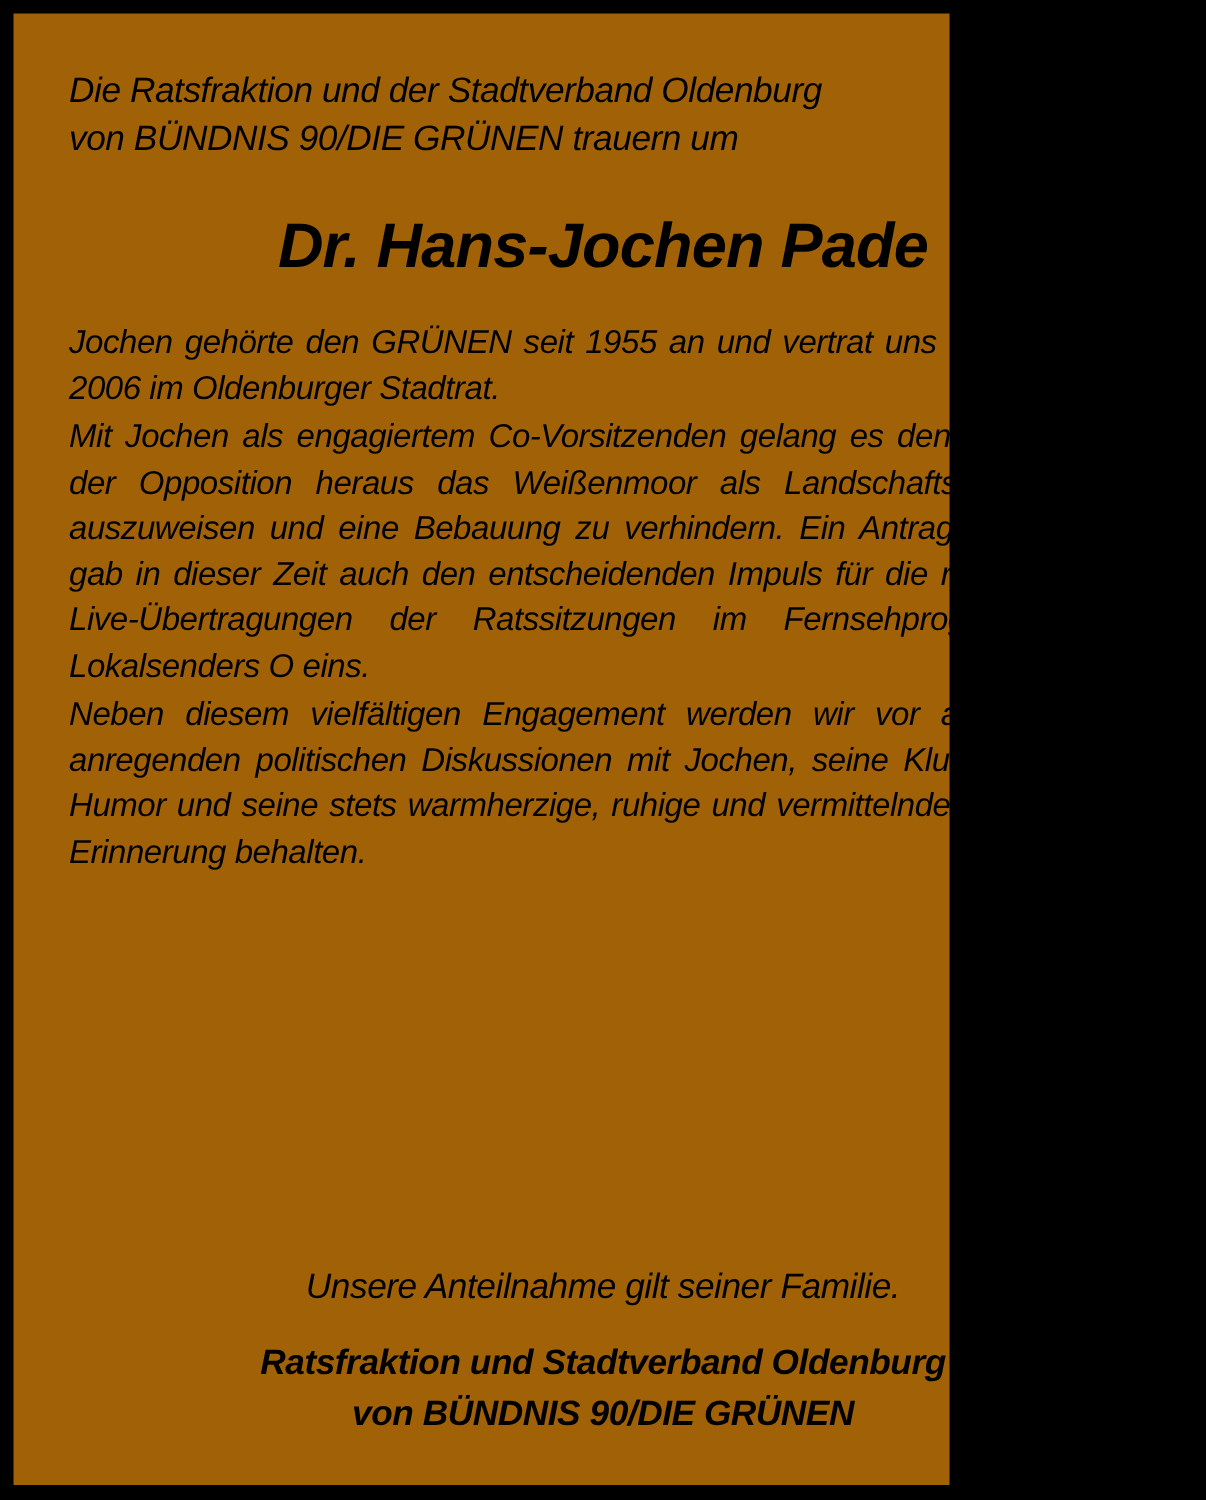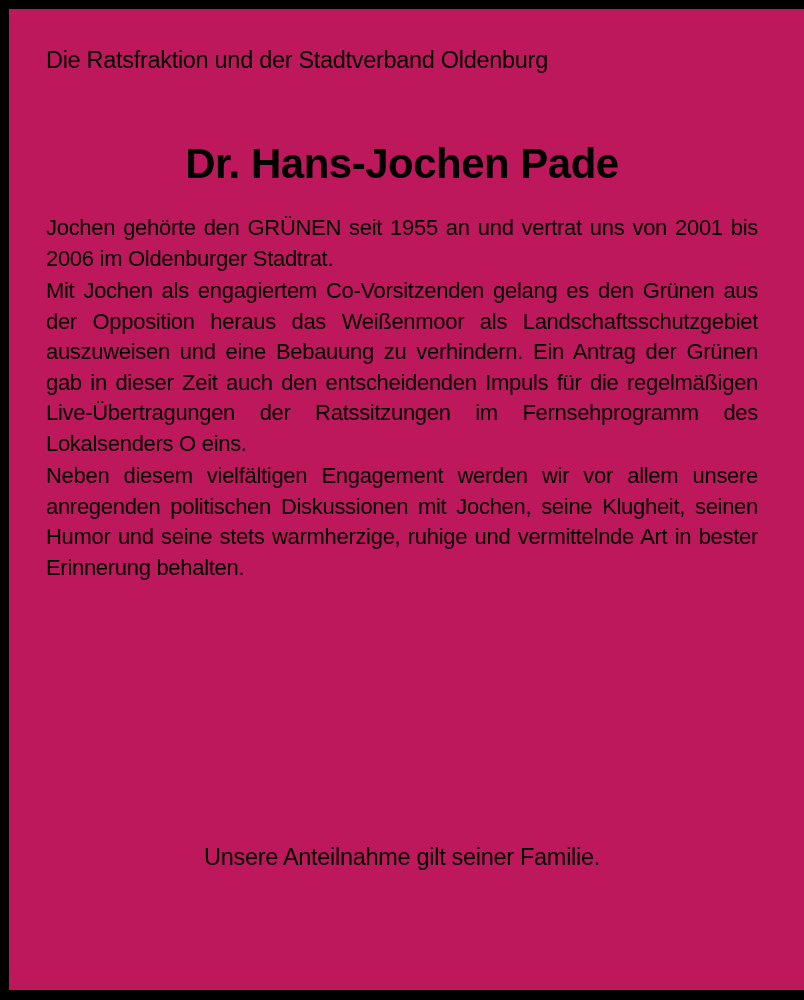--- a/index.html
+++ b/index.html
@@ -1,19 +1,19 @@
 <!DOCTYPE html>
 <html><head>
 <meta charset="utf-8">
 <style>
   html, body { margin: 0; padding: 0; background: #000; }
   body { width: 804px; height: 1000px; position: relative; overflow: hidden; }
   .frame {
-    position: absolute; left: 9px; top: 9px; width: 796px; height: 981px;
-    background: #be185d; box-sizing: border-box;
+    position: absolute; left: 9px; top: 9px; width: 624px; height: 981px;
+    background: #a16207; box-sizing: border-box; font-style: italic;
   }
   .content {
     position: absolute; left: 37px; width: 712px;
     font-family: "Liberation Sans", sans-serif; color: #000;
   }
   .intro { top: 35px; font-size: 23.5px; line-height: 32px; letter-spacing: -0.3px; }
   .name {
     top: 130px; left: 0; width: 786px; text-align: center;
     font-size: 42px; font-weight: bold; line-height: 50px; letter-spacing: -0.5px;
   }
@@ -25,25 +25,30 @@
     font-size: 23.5px; font-weight: bold; line-height: 34px; letter-spacing: -0.3px;
   }
   .line { display: block; }
 </style>
 </head>
 <body>
 
 <div class="frame">
   <div class="content intro">
     <span class="line">Die Ratsfraktion und der Stadtverband Oldenburg</span>
+    <span class="line">von BÜNDNIS 90/DIE GRÜNEN trauern um</span>
   </div>
 
   <div class="content name">Dr. Hans-Jochen Pade</div>
 
   <div class="content body-text">
     <p>Jochen gehörte den GRÜNEN seit 1955 an und vertrat uns von 2001 bis 2006 im Oldenburger Stadtrat.</p>
     <p>Mit Jochen als engagiertem Co-Vorsitzenden gelang es den Grünen aus der Opposition heraus das Weißenmoor als Landschaftsschutzgebiet auszuweisen und eine Bebauung zu verhindern. Ein Antrag der Grünen gab in dieser Zeit auch den entscheidenden Impuls für die regelmäßigen Live-Übertragungen der Ratssitzungen im Fernsehprogramm des Lokalsenders O eins.</p>
     <p style="margin-top:0;">Neben diesem vielfältigen Engagement werden wir vor allem unsere anregenden politischen Diskussionen mit Jochen, seine Klugheit, seinen Humor und seine stets warmherzige, ruhige und vermittelnde Art in bester Erinnerung behalten.</p>
   </div>
 
   <div class="content condolence">Unsere Anteilnahme gilt seiner Familie.</div>
 
+  <div class="content signature">
+    <span class="line">Ratsfraktion und Stadtverband Oldenburg</span>
+    <span class="line">von BÜNDNIS 90/DIE GRÜNEN</span>
+  </div>
 </div>
 
 </body></html>

